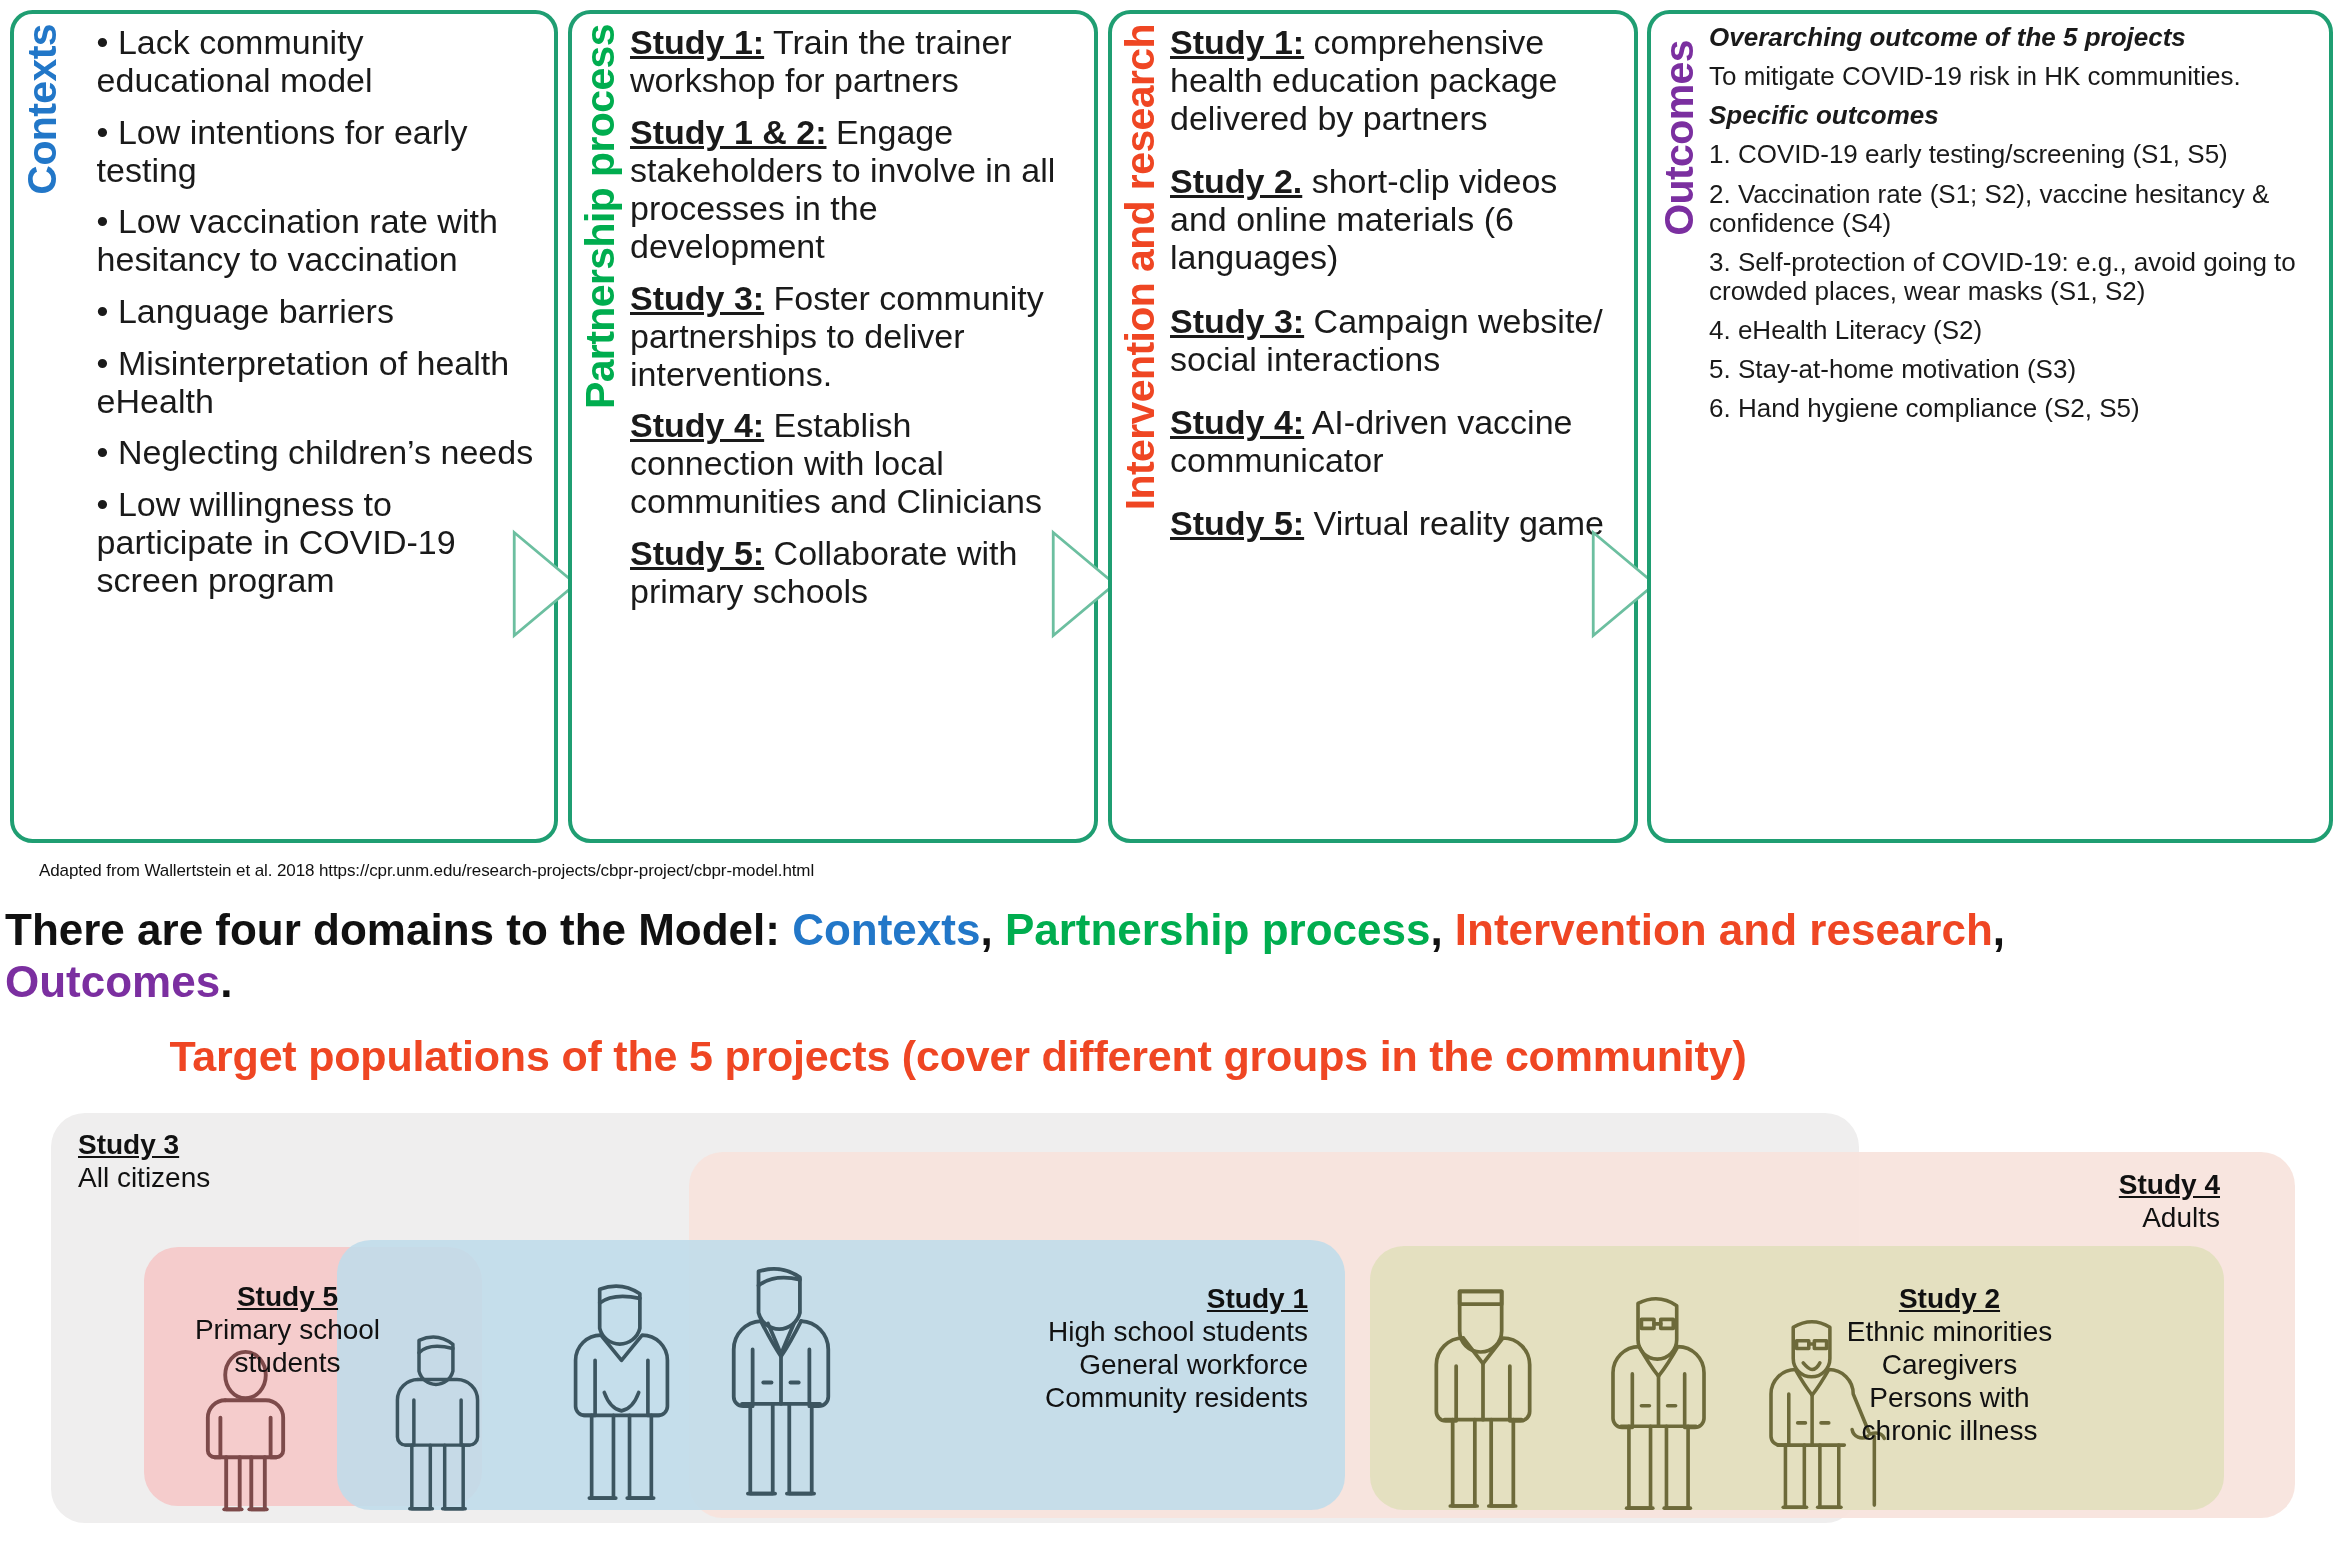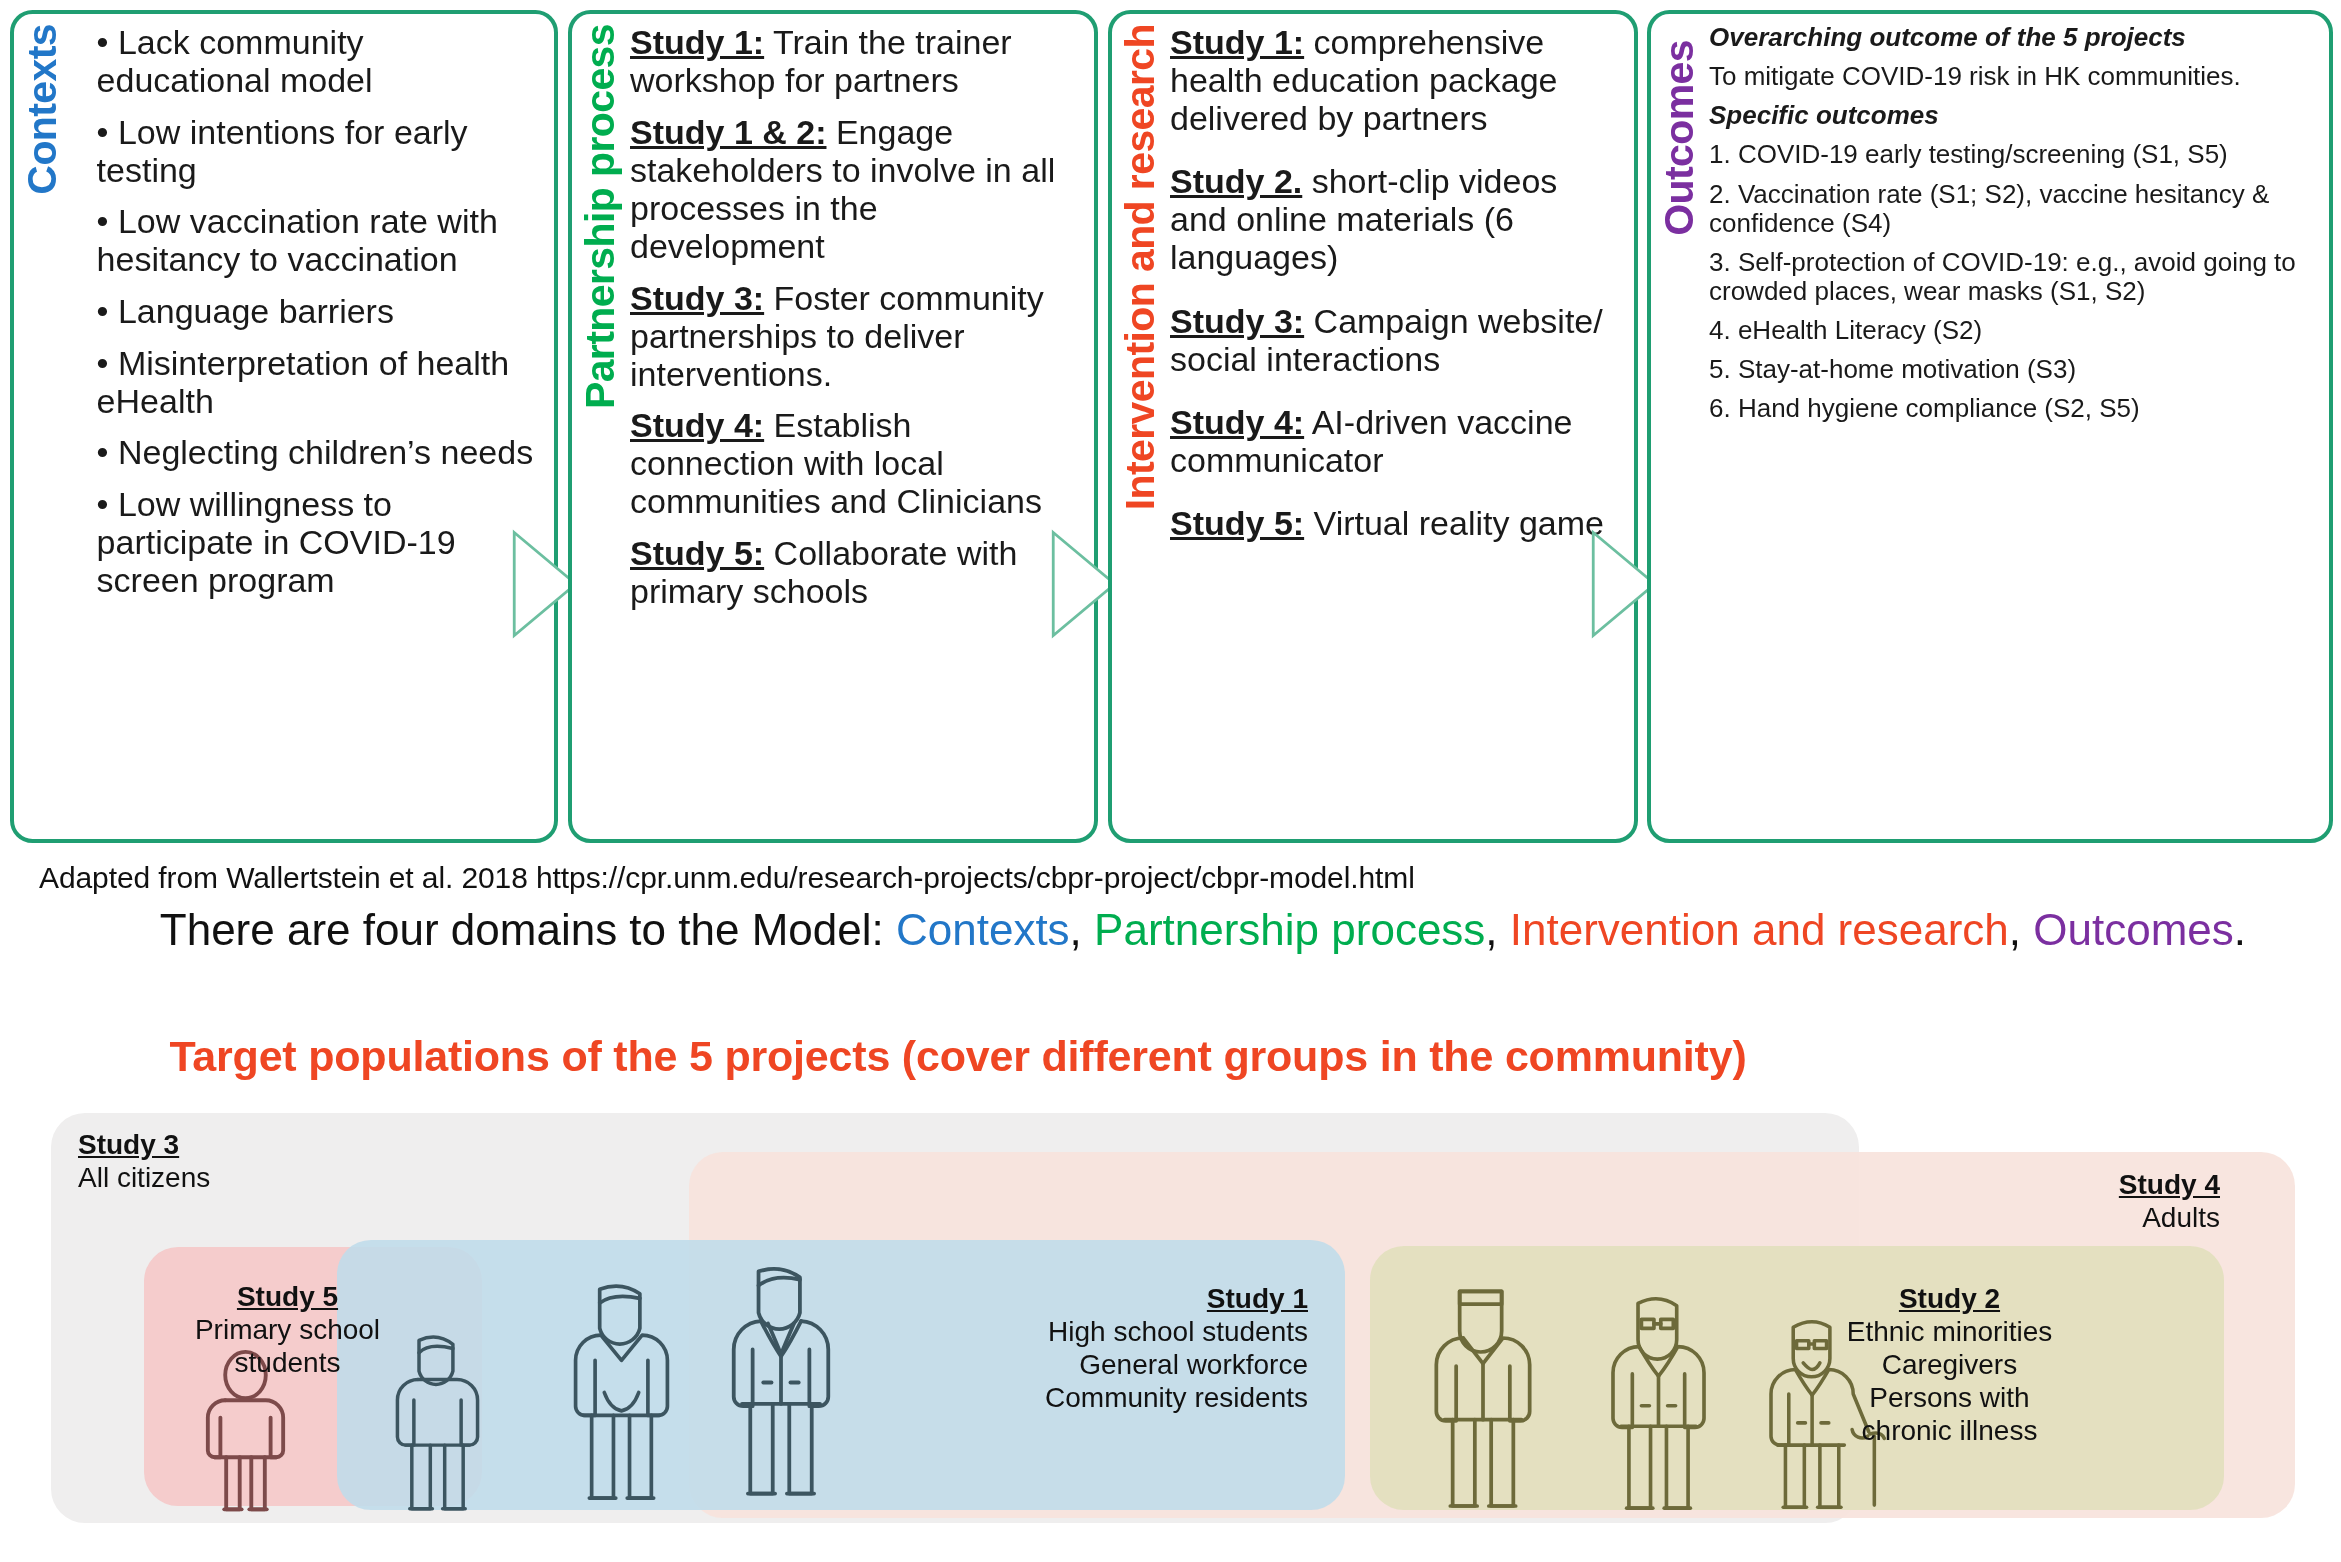--- a/index.html
+++ b/index.html
@@ -43,25 +43,25 @@
   #panel-contexts .panel-body{font-size:34px;padding-left:14.6px;}
   #panel-outcomes .panel-body{font-size:26px;padding-right:12px;}
   #panel-outcomes .panel-body p{margin-bottom:10px;}
   #panel-outcomes .panel-title{margin-top:26px;}
   #panel-intervention .panel-body p{margin-bottom:25px;}
   .arrow-wrap{position:absolute;top:524px;width:66px;height:110px;}
   .arrow-wrap svg{display:block;}
 
   
   #citation{position:absolute;left:39px;top:861px;width:1690px;
-            font-size:30px;color:#111;letter-spacing:-0.1px;}
-
-  
-  #domains-line{position:absolute;left:21px;top:904px;width:2225px;
-                font-size:44px;font-weight:normal;line-height:1.18;color:#111;text-align:right;}
+            font-size:17px;color:#111;letter-spacing:-0.1px;}
+
+  
+  #domains-line{position:absolute;left:5px;top:904px;width:2225px;
+                font-size:44px;font-weight:bold;line-height:1.18;color:#111;}
   .c-ctx{color:#2277c8;}
   .c-part{color:#00ad4f;}
   .c-int{color:#ef4623;}
   .c-out{color:#7b2fa0;}
 
   
   #target-heading{position:absolute;left:0;top:1032px;width:1916px;
                   text-align:center;font-size:43px;font-weight:bold;
                   color:#ef4623;letter-spacing:-0.2px;}
 

